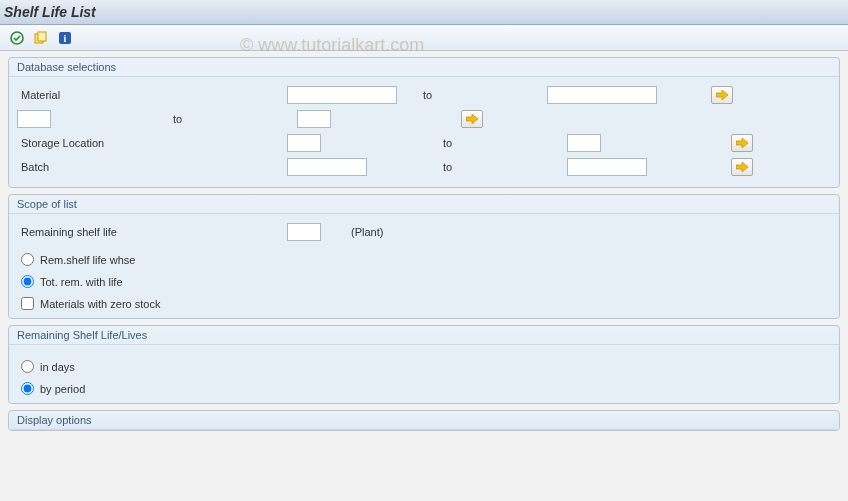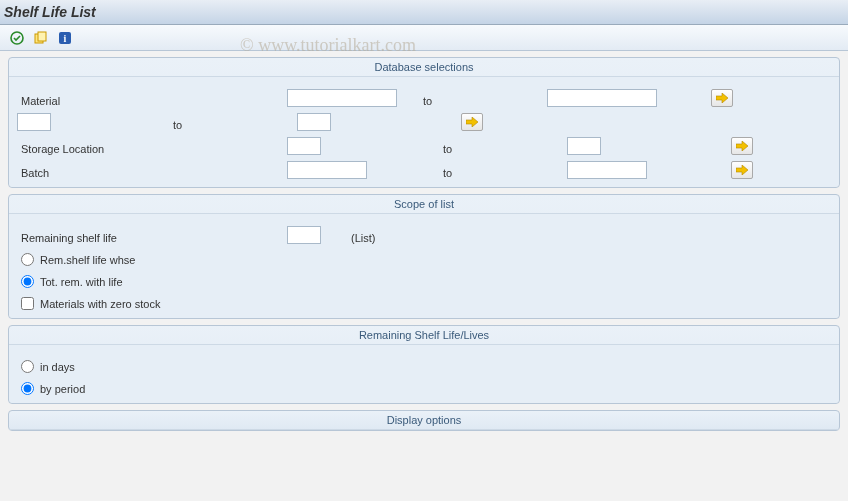--- a/index.html
+++ b/index.html
@@ -35,48 +35,47 @@
     display: inline-flex;
     align-items: center;
     justify-content: center;
     cursor: pointer;
   }
   .watermark {
     position: absolute;
     top: 35px; left: 240px;
     color: rgba(180,170,150,0.55);
     font-size: 18px;
-    font-family: Liberation Serif, serif;
+    font-family: Liberation Sans, sans-serif;
     pointer-events: none;
     z-index: 100;
   }
   .content {
     padding: 6px 8px 8px 8px;
   }
   .group {
     background: linear-gradient(#eaf1f8, #dfe9f3);
     border: 1px solid #b7c6d6;
     border-radius: 4px;
     margin-bottom: 6px;
   }
   .group-title {
     padding: 3px 8px;
     font-size: 11px;
     color: #3a5a7a;
     border-bottom: 1px solid #cdd9e5;
-    text-align: center;
   }
   .group-body {
     background: #e6eef6;
     padding: 6px 8px 8px 8px;
     border-radius: 0 0 4px 4px;
   }
   .row {
     display: flex;
-    align-items: flex-end;
+    align-items: center;
     height: 24px;
     gap: 20px;
   }
   .lbl {
     width: 250px;
     padding-left: 4px;
     color: #333;
   }
   .to-lbl {
     width: 110px;
@@ -195,21 +194,21 @@
       </div>
     </div>
   </div>
 
   <div class="group">
     <div class="group-title">Scope of list</div>
     <div class="group-body">
       <div class="row">
         <span class="lbl">Remaining shelf life</span>
         <input type="text" class="field w-sm" value="" style="">
-        <span class="unit-lbl">(List)</span>
+        <span class="unit-lbl">(Plant)</span>
       </div>
       <div class="radio-row">
         <input type="radio" name="scope-radio" style="">
         <span>Rem.shelf life whse</span>
       </div>
       <div class="radio-row">
         <input type="radio" name="scope-radio" checked="" style="">
         <span>Tot. rem. with life</span>
       </div>
       <div class="check-row">

